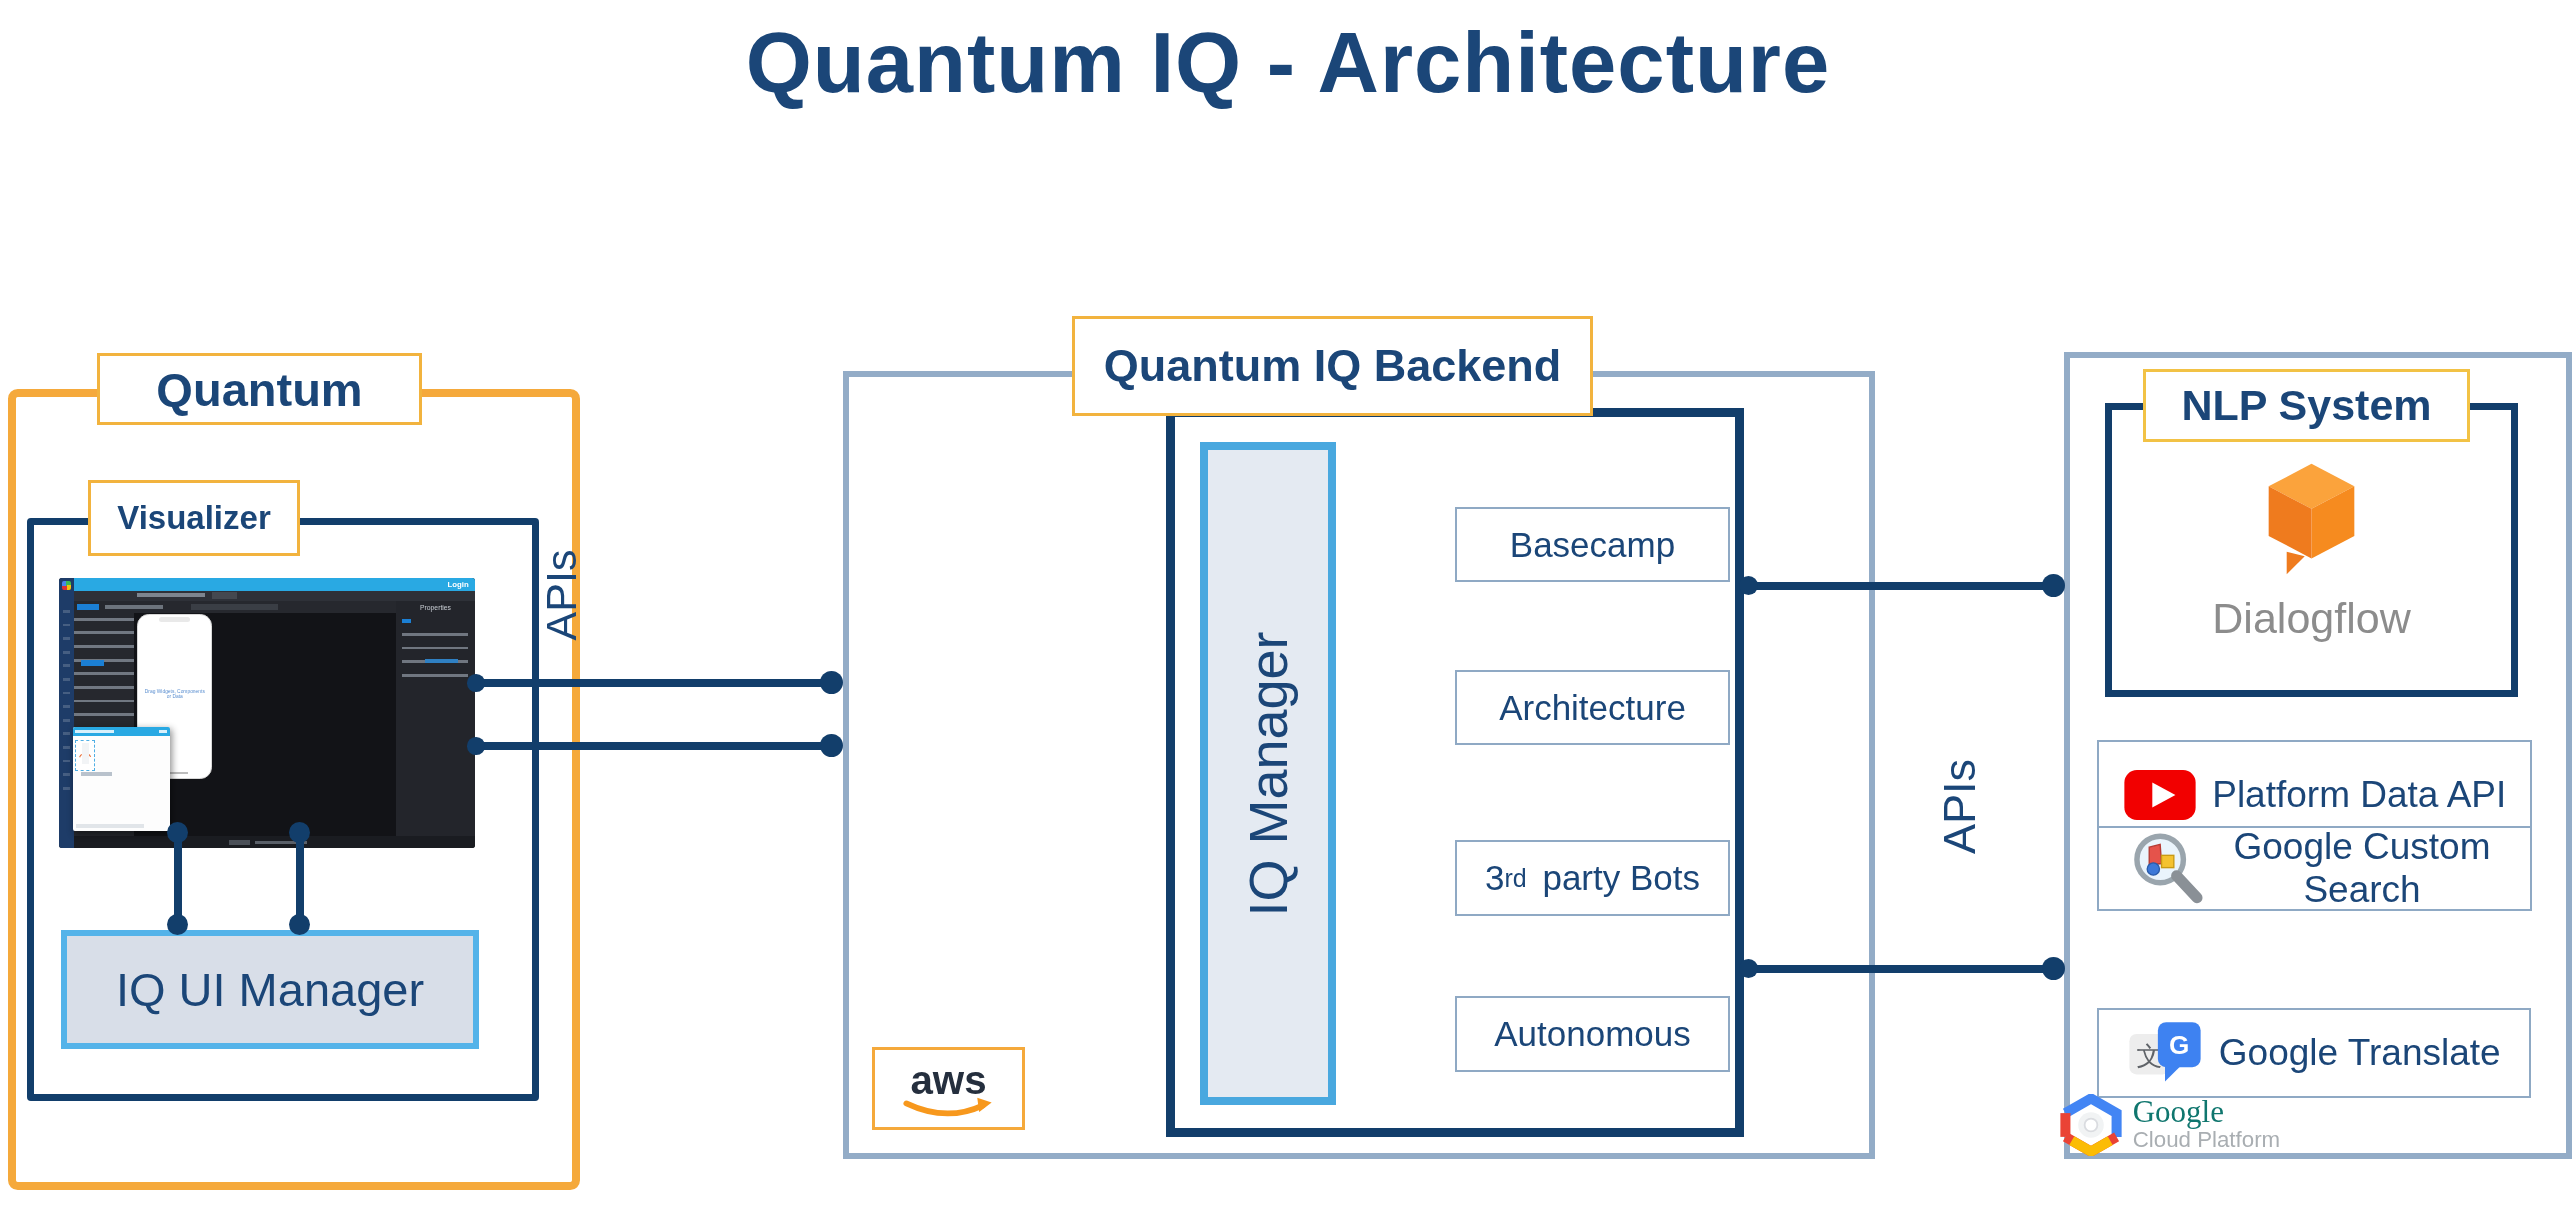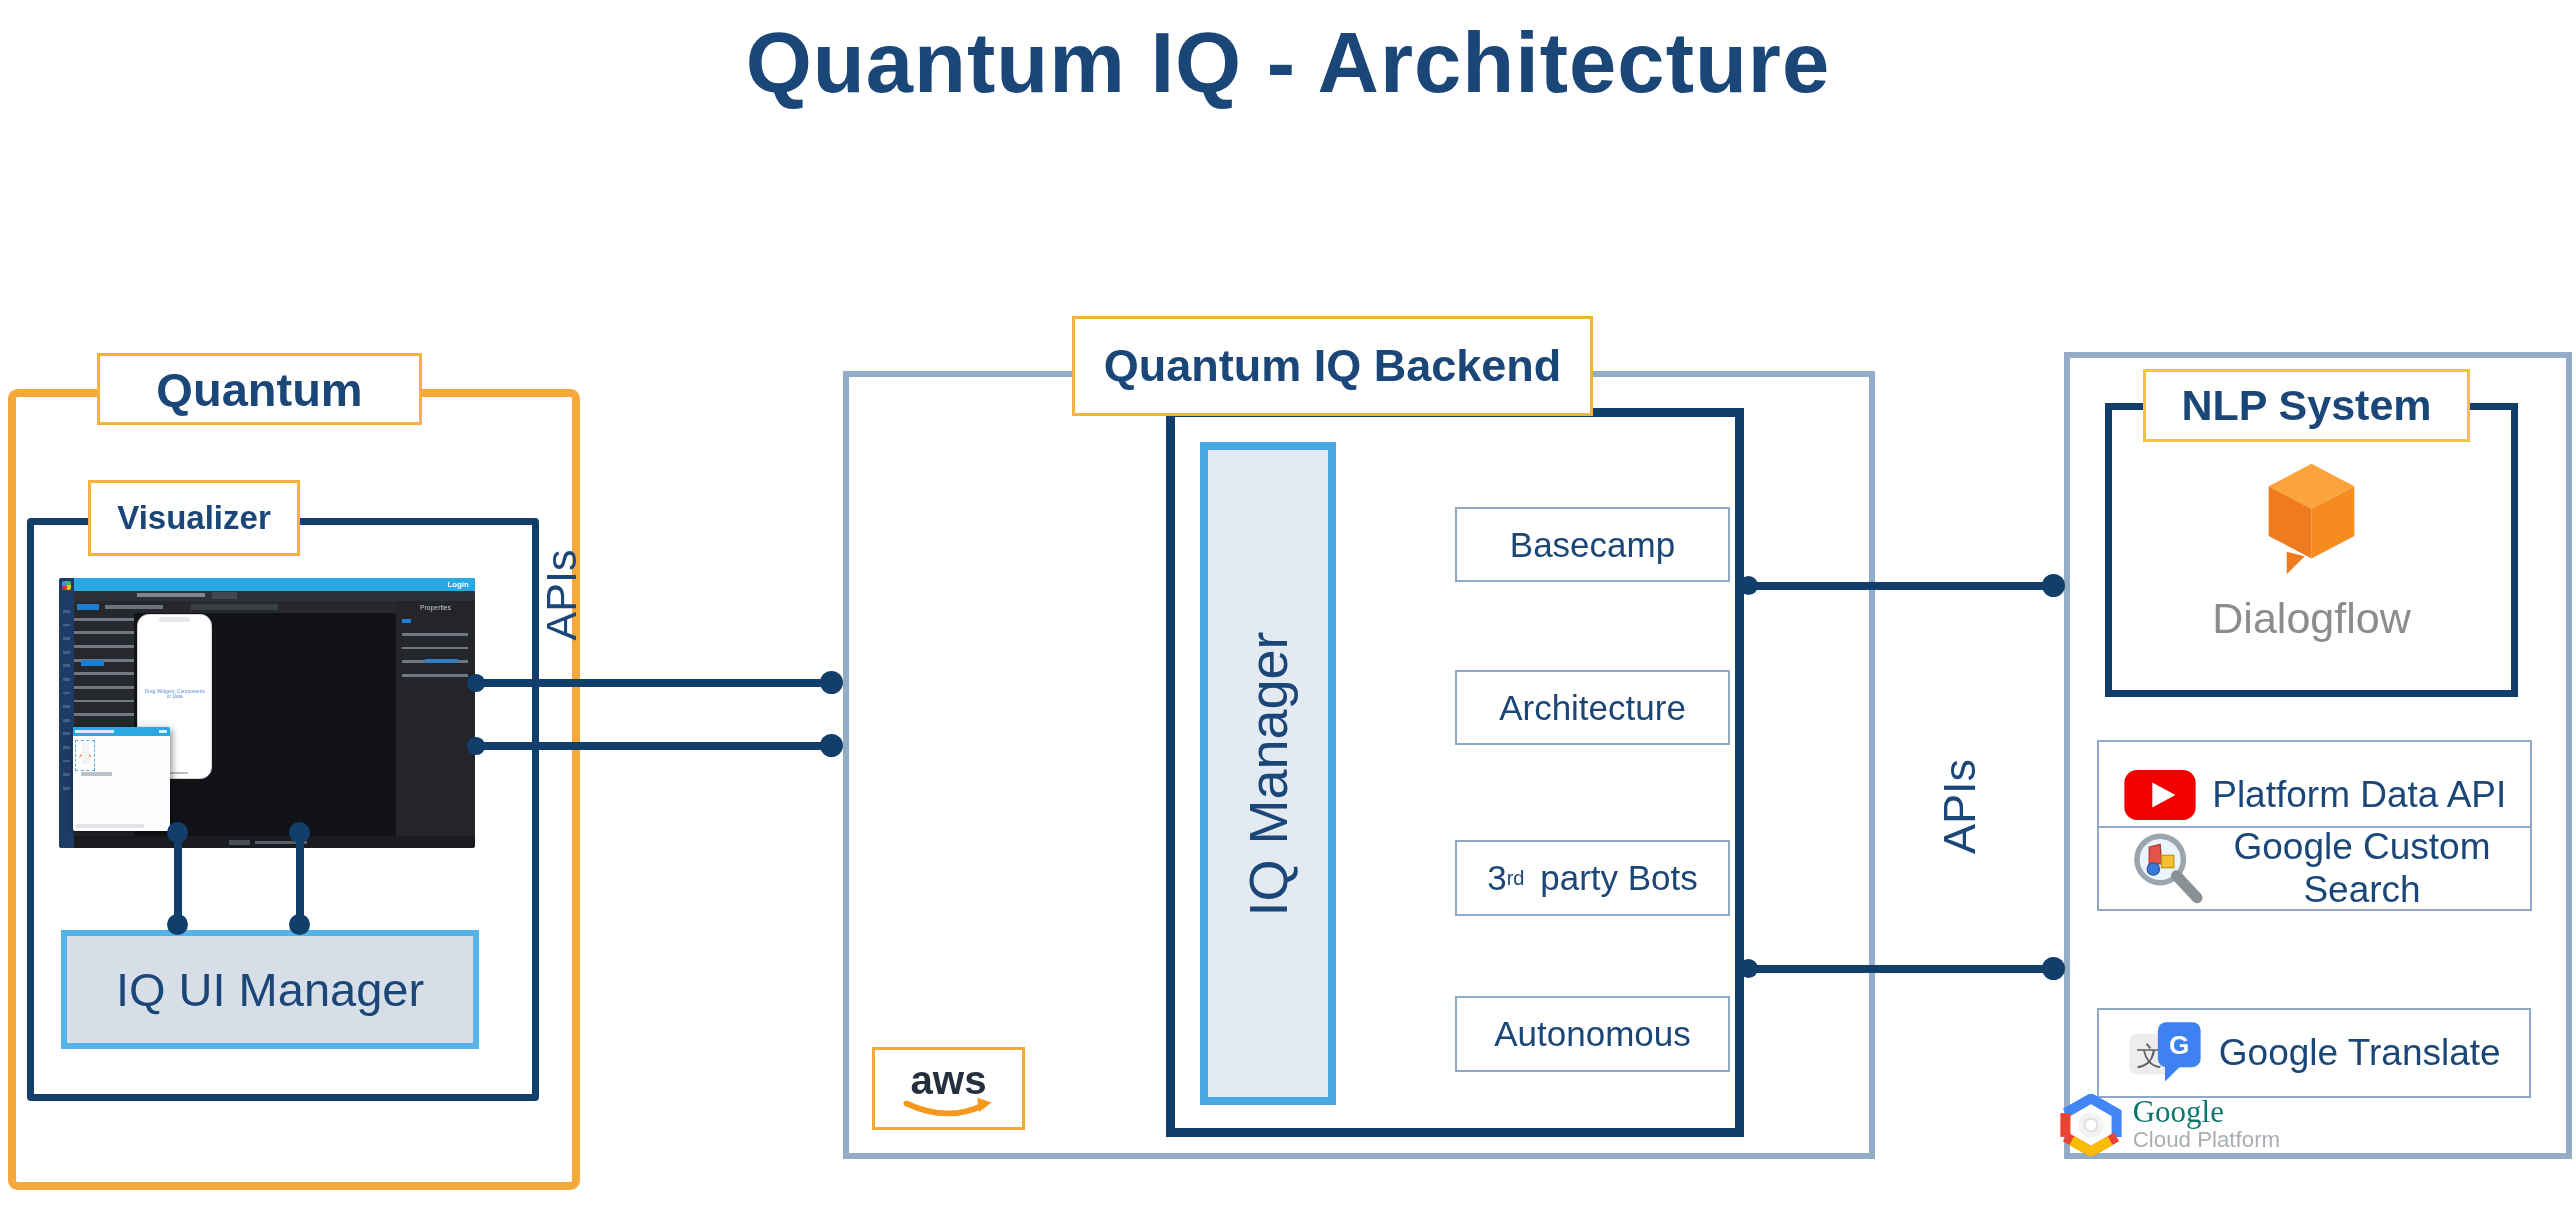--- a/index.html
+++ b/index.html
@@ -160,21 +160,21 @@
   </div>
 
   <div class="abs svc navy-t" style="left:1455px;top:507px;width:275px;height:75px;">
     <span>Basecamp</span>
   </div>
   <div class="abs svc navy-t" style="left:1455px;top:670px;width:275px;height:75px;">
     <span>Architecture</span>
   </div>
   <div class="abs svc navy-t" style="left:1455px;top:840px;width:275px;height:76px;">
     <span>3</span>
-      <sup style="font-size:20px;">rd</sup>
+      <sup style="font-size:25px;">rd</sup>
       <span style="white-space:pre;padding-left:6px;"> party Bots</span>
   </div>
   <div class="abs svc navy-t" style="left:1455px;top:996px;width:275px;height:76px;">
     <span>Autonomous</span>
   </div>
 
   <div class="abs" style="left:872px;top:1047px;width:153px;height:83px;background:#ffffff;border:3.9px solid #F5A93B;
               display:flex;align-items:center;justify-content:center;z-index:4;">
     <svg width="115" height="68" viewBox="0 0 120 70">
       <text x="60" y="40" font-size="42" font-weight="bold" fill="#252F3E" text-anchor="middle" font-family="Liberation Sans, sans-serif">aws</text>

